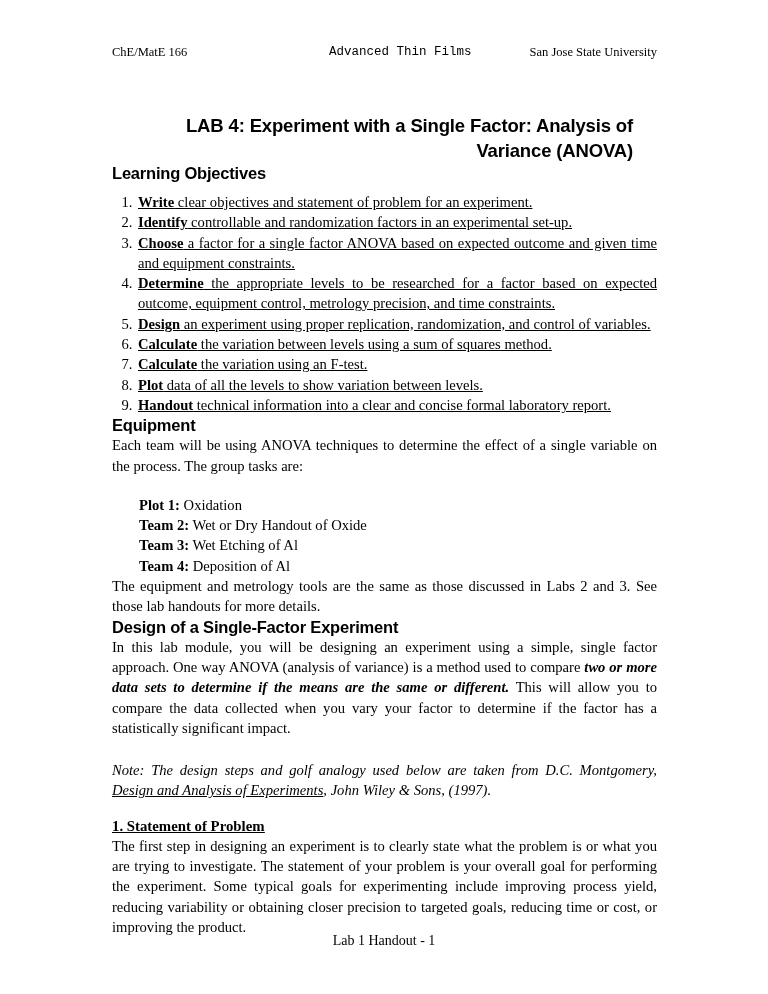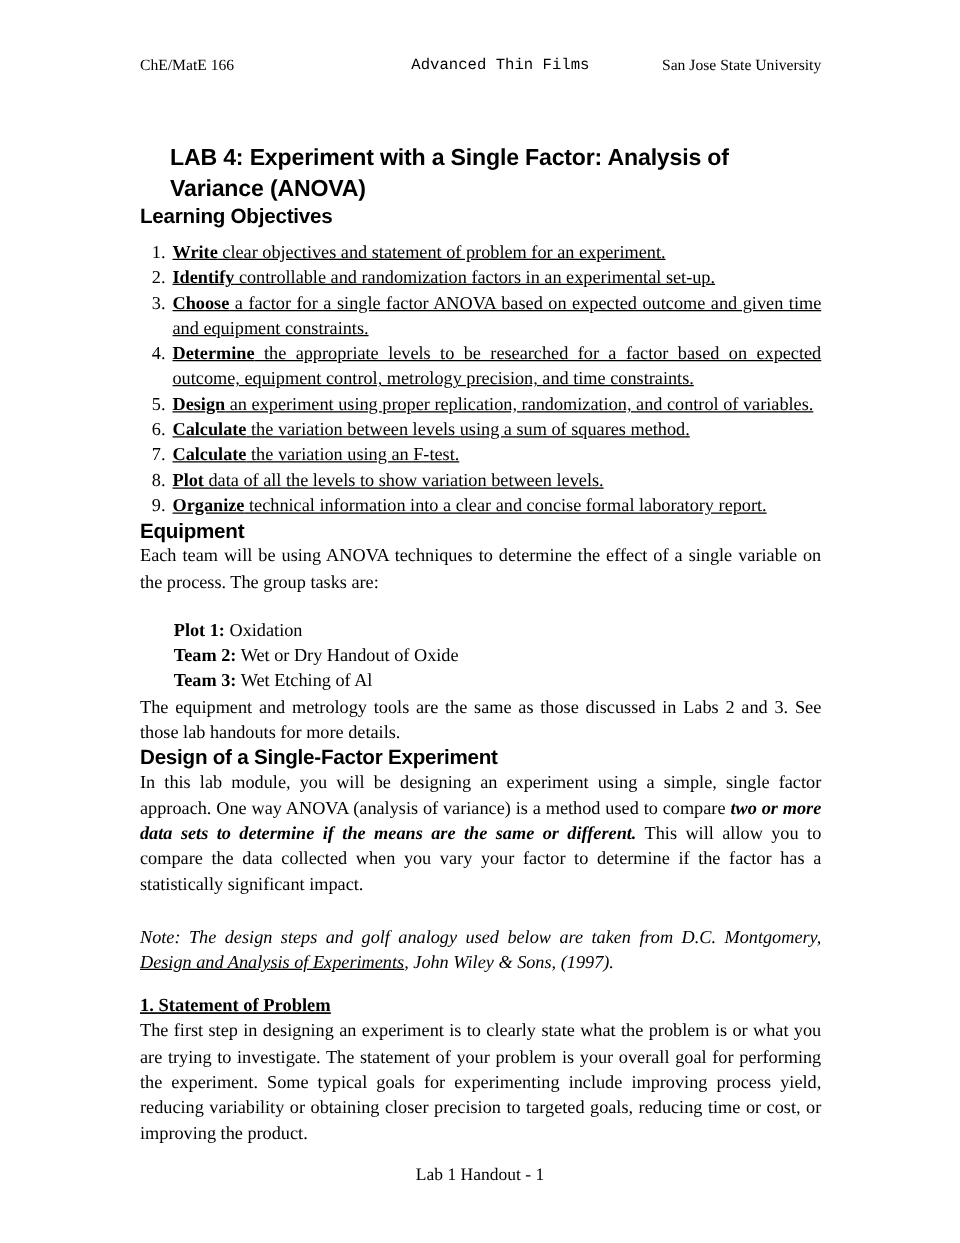--- a/index.html
+++ b/index.html
@@ -46,21 +46,21 @@
   .run-head .rh-left   { position: absolute; left: 0px;   top: 0; }
   .run-head .rh-center { position: absolute; left: 217px; top: 0; font-family: Liberation Mono, monospace; }
   .run-head .rh-right  { position: absolute; right: 0px;  top: 0; }
 
   
   .doc-title {
     font-family: "Liberation Sans", "DejaVu Sans", sans-serif;
     font-weight: bold;
     font-size: 18.5px;
     line-height: 25px;
-    text-align: left;
+    text-align: right;
     margin: 47px 0 0 0;
     padding: 0 24px;
     letter-spacing: -0.15px;
   }
 
   
   h2.sec {
     font-family: "Liberation Sans", "DejaVu Sans", sans-serif;
     font-weight: bold;
     font-size: 16.5px;
@@ -170,31 +170,32 @@
 
     <ol class="objectives">
       <li><b>Write</b><span> clear objectives and statement of problem for an experiment.</span></li>
       <li><b>Identify</b><span> controllable and randomization factors in an experimental set-up.</span></li>
       <li><b>Choose</b><span> a factor for a single factor ANOVA based on expected outcome and given time and equipment constraints.</span></li>
       <li><b>Determine</b><span> the appropriate levels to be researched for a factor based on expected outcome, equipment control, metrology precision, and time constraints.</span></li>
       <li><b>Design</b><span> an experiment using proper replication, randomization, and control of variables.</span></li>
       <li><b>Calculate</b><span> the variation between levels using a sum of squares method.</span></li>
       <li><b>Calculate</b><span> the variation using an F-test.</span></li>
       <li><b>Plot</b><span> data of all the levels to show variation between levels.</span></li>
-      <li><b>Organize</b><span> technical information into a clear and concise formal laboratory report.</span></li>
+      <li><b>Handout</b><span> technical information into a clear and concise formal laboratory report.</span></li>
     </ol>
 
     <h2 class="sec sec-equipment">Equipment</h2>
 
     <p class="body p-equip">Each team will be using ANOVA techniques to determine the effect of a single variable on the process.  The group tasks are:</p>
 
     <ul class="team-list">
       <li><b>Plot 1:</b><span> Oxidation</span></li>
       <li><b>Team 2:</b><span> Wet or Dry Handout of Oxide</span></li>
       <li><b>Team 3:</b><span> Wet Etching of Al</span></li>
+      <li><b>Team 4:</b><span> Deposition of Al</span></li>
     </ul>
 
     <p class="body p-labs">The equipment and metrology tools are the same as those discussed in Labs 2 and 3.  See those lab handouts for more details.</p>
 
     <h2 class="sec sec-design">Design of a Single-Factor Experiment</h2>
 
     <p class="body p-design"><span>In this lab module, you will be designing an experiment using a simple, single factor approach. One way ANOVA (analysis of variance) is a method used to compare </span><span class="bi">two or more data sets to determine if the means are the same or different.</span><span>  This will allow you to compare the data collected when you vary your factor to determine if the factor has a statistically significant impact.</span></p>
 
     <p class="note"><span>Note: The design steps and golf analogy used below are taken from D.C. Montgomery, </span><span class="ul">Design and Analysis of Experiments</span><span>, John Wiley &amp; Sons, (1997).</span></p>
 

